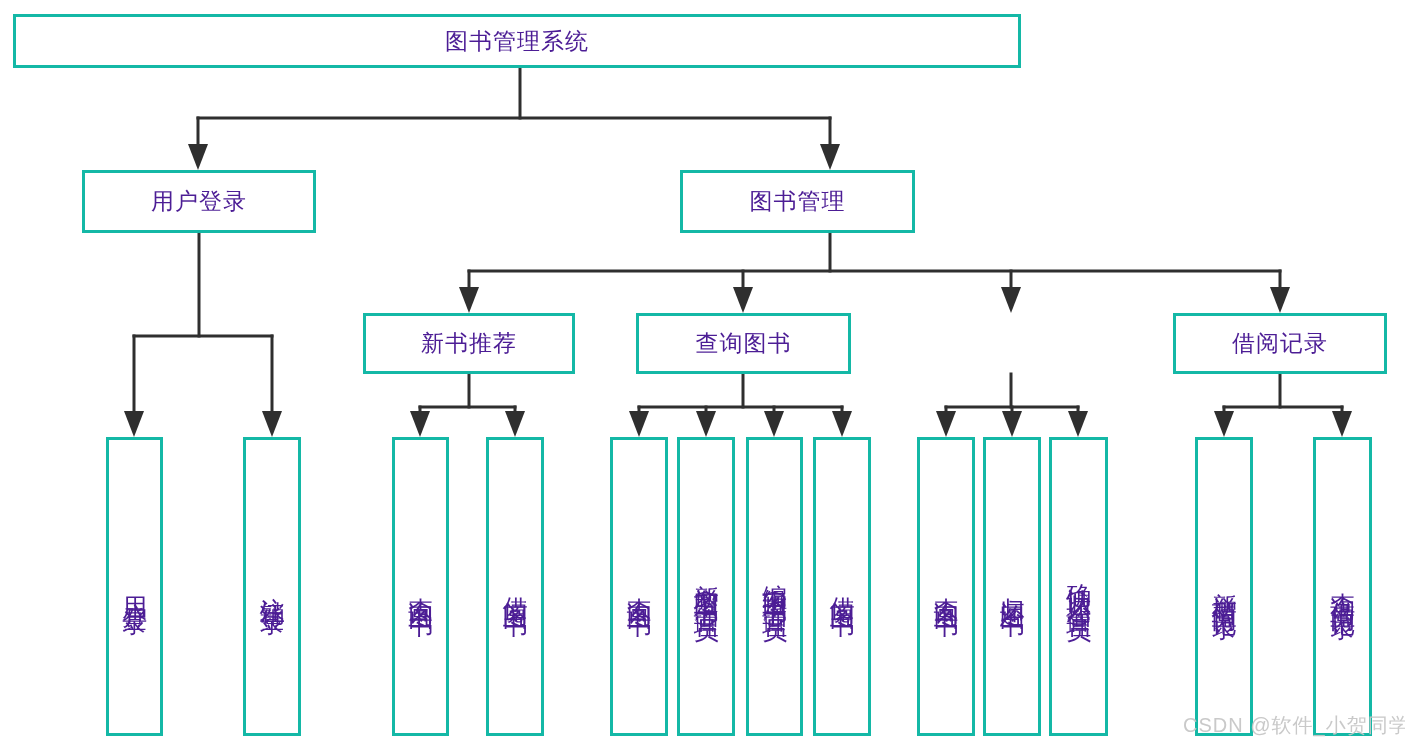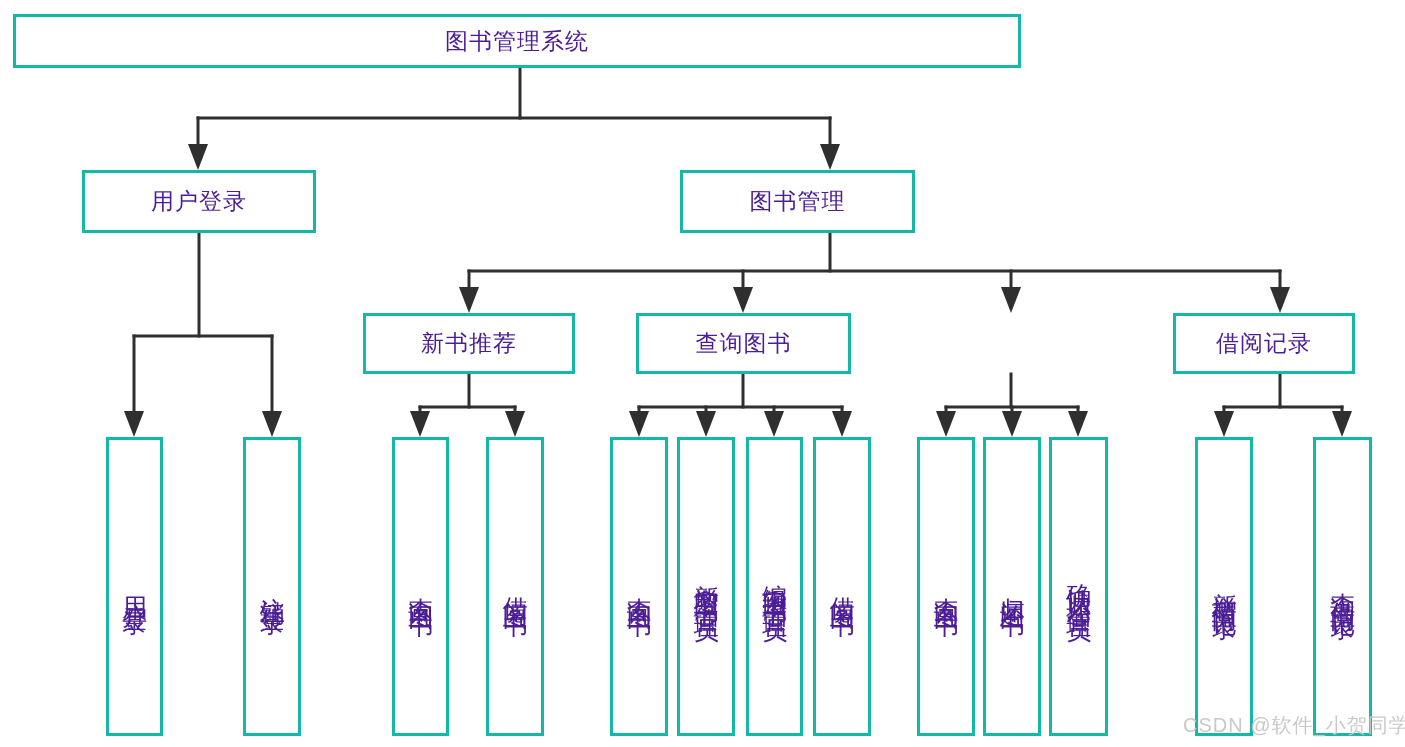--- a/index.html
+++ b/index.html
@@ -130,21 +130,21 @@
     </g>
   </svg>
 
   <div class="node h-node" style="left:13px; top:14px; width:1008px; height:54px;">图书管理系统</div>
 
   <div class="node h-node" style="left:82px; top:170px; width:234px; height:63px;">用户登录</div>
   <div class="node h-node" style="left:680px; top:170px; width:235px; height:63px;">图书管理</div>
 
   <div class="node h-node" style="left:363px; top:313px; width:212px; height:61px;">新书推荐</div>
   <div class="node h-node" style="left:636px; top:313px; width:215px; height:61px;">查询图书</div>
-  <div class="node h-node" style="left:1173px; top:313px; width:182px; height:61px;">借阅记录</div>
+  <div class="node h-node" style="left:1173px; top:313px; width:214px; height:61px;">借阅记录</div>
 
   <div class="node v-node" style="left:106px; top:437px; width:57px; height:299px;">用户登录</div>
   <div class="node v-node" style="left:243px; top:437px; width:58px; height:299px;">注销登录</div>
 
   <div class="node v-node" style="left:392px; top:437px; width:57px; height:299px;">查询图书</div>
   <div class="node v-node" style="left:486px; top:437px; width:58px; height:299px;">借阅图书</div>
 
   <div class="node v-node" style="left:610px; top:437px; width:58px; height:299px;">查询图书</div>
   <div class="node v-node" style="left:677px; top:437px; width:58px; height:299px;">新增图书（管理员）</div>
   <div class="node v-node" style="left:746px; top:437px; width:57px; height:299px;">编辑图书（管理员）</div>

